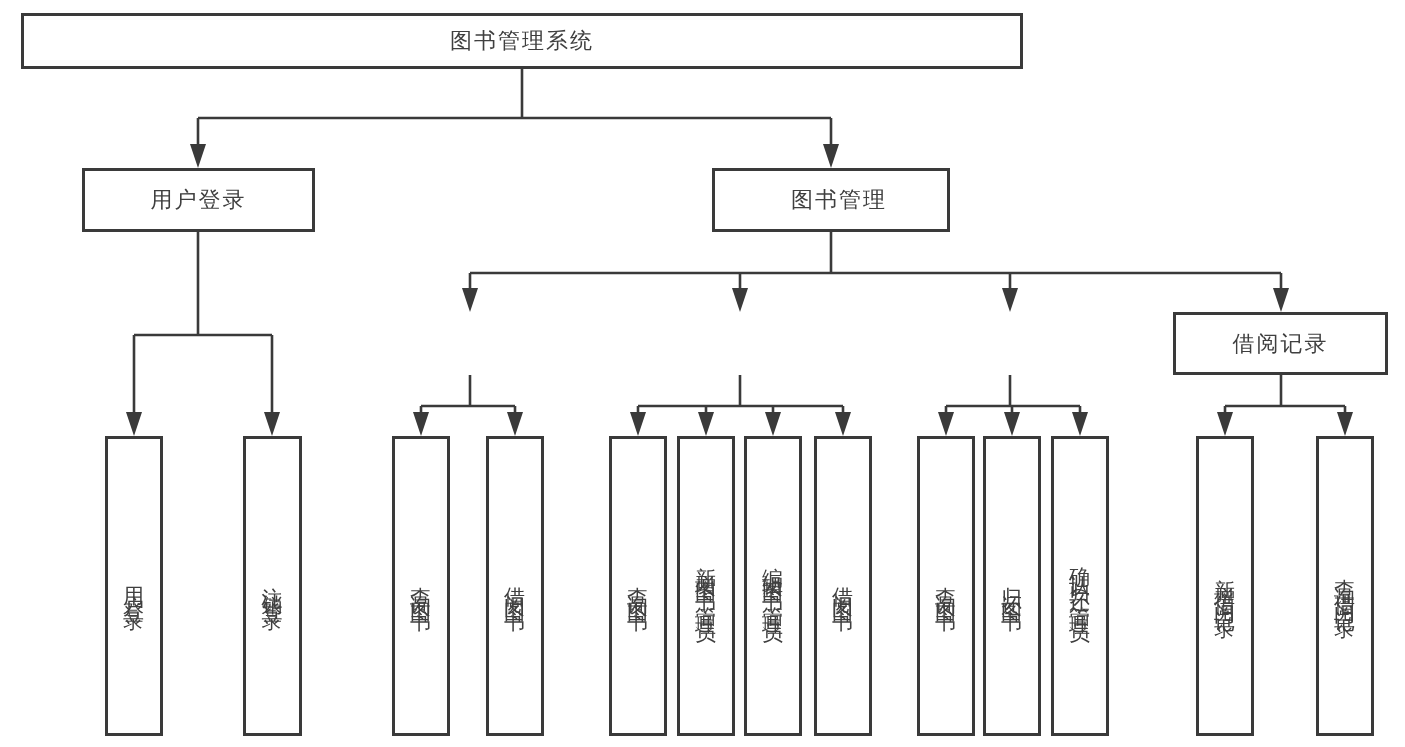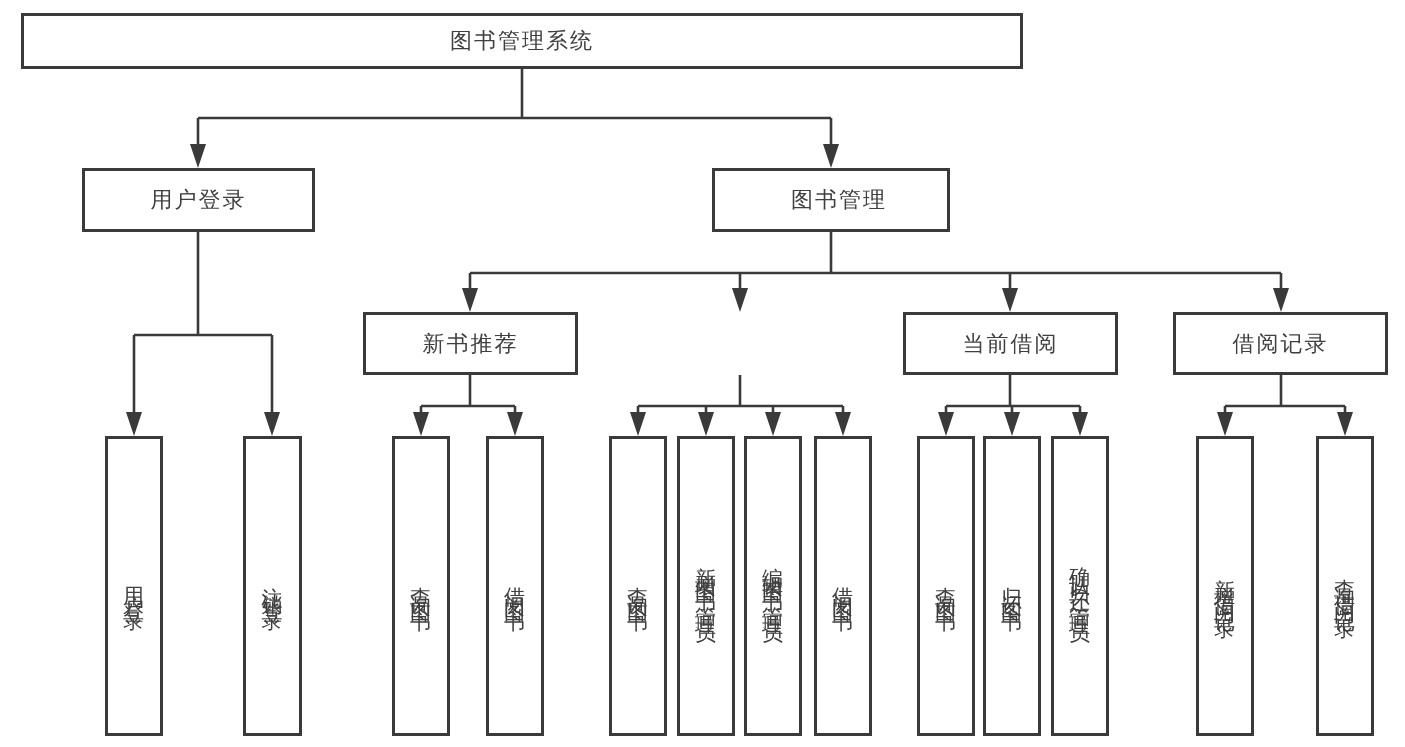--- a/index.html
+++ b/index.html
@@ -134,26 +134,20 @@
     <span class="lbl">图书管理系统</span>
   </div>
 
   <div class="node" style="left:82px; top:168px; width:233px; height:64px;">
     <span class="lbl">用户登录</span>
   </div>
   <div class="node" style="left:712px; top:168px; width:238px; height:64px;padding-left:16px;">
     <span class="lbl">图书管理</span>
   </div>
 
-  <div class="node" style="left:363px; top:312px; width:215px; height:63px;">
-    <span class="lbl">新书推荐</span>
-  </div>
-  <div class="node" style="left:903px; top:312px; width:215px; height:63px;">
-    <span class="lbl">当前借阅</span>
-  </div>
   <div class="node" style="left:1173px; top:312px; width:215px; height:63px;">
     <span class="lbl">借阅记录</span>
   </div>
 
   <div class="leaf" style="left:105px; top:436px; width:58px; height:300px;">
     <span class="vlbl">用户登录</span>
   </div>
   <div class="leaf" style="left:243px; top:436px; width:59px; height:300px;">
     <span class="vlbl">注销登录</span>
   </div>

